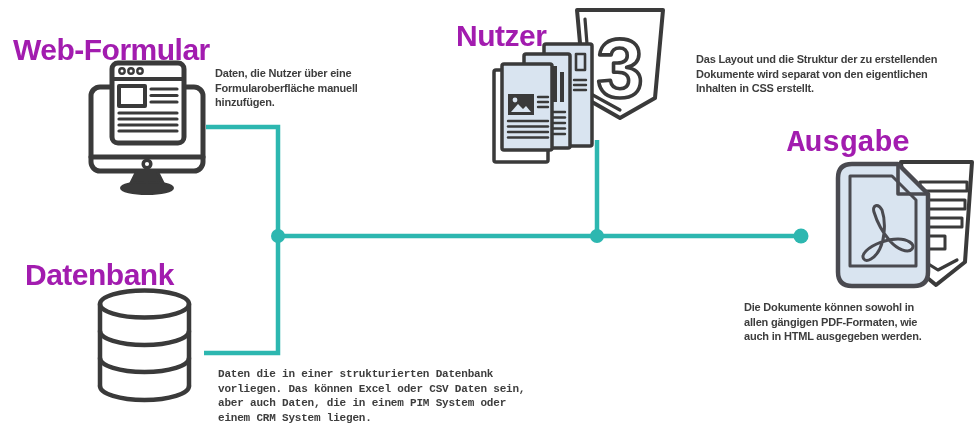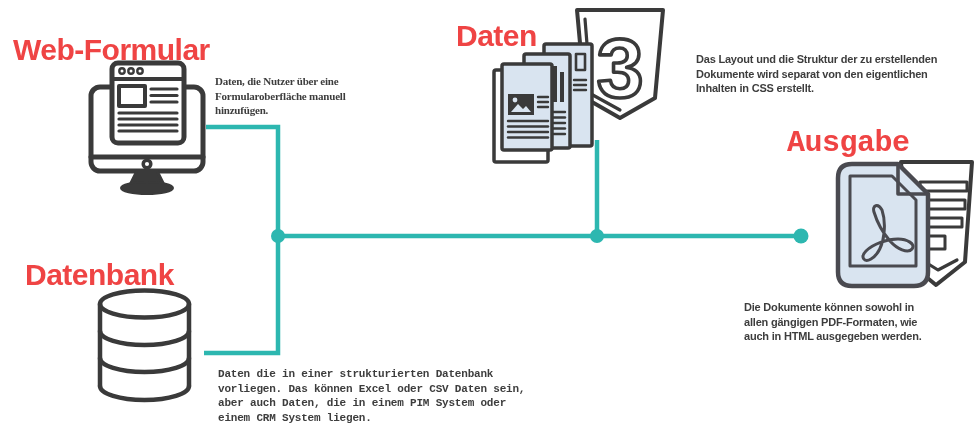--- a/index.html
+++ b/index.html
@@ -2,21 +2,21 @@
 <html><head>
 <meta charset="utf-8">
 <style>
   html,body{margin:0;padding:0;}
   body{
     width:980px;height:441px;position:relative;overflow:hidden;
     background:#ffffff;
     font-family:"Liberation Sans","DejaVu Sans",sans-serif;
   }
   .node-title{
-    position:absolute;font-size:30px;font-weight:700;color:#ef4444;
+    position:absolute;font-size:30px;font-weight:700;color:#a21caf;
     letter-spacing:-0.5px;white-space:nowrap;
   }
   .node-desc{
     position:absolute;font-size:11px;line-height:14.5px;font-weight:700;
     color:#3d3d3d;letter-spacing:-0.2px;
   }
   .icon{position:absolute;z-index:2;}
   #connector-overlay{position:absolute;left:0;top:0;z-index:1;pointer-events:none;}
   svg{display:block;}
   .css3-three{
@@ -54,38 +54,38 @@
     <line x1="63" y1="29" x2="89" y2="29" stroke-width="3.2"></line>
     <line x1="63" y1="35.5" x2="89" y2="35.5" stroke-width="3.2"></line>
     <line x1="63" y1="42" x2="89" y2="42" stroke-width="3.2"></line>
     <line x1="31" y1="53" x2="89" y2="53" stroke-width="3.2"></line>
     <line x1="31" y1="59" x2="89" y2="59" stroke-width="3.2"></line>
     <line x1="31" y1="65" x2="89" y2="65" stroke-width="3.2"></line>
     <line x1="31" y1="71" x2="89" y2="71" stroke-width="3.2"></line>
   </g>
 </svg>
 
-<div class="node-desc" style="left:215px;top:74px;width:160px;font-family:Liberation Serif, serif;">Daten, die Nutzer über eine Formularoberfläche manuell hinzufügen.</div>
+<div class="node-desc" style="left:215px;top:66px;width:160px;">Daten, die Nutzer über eine Formularoberfläche manuell hinzufügen.</div>
 
 <div class="node-title" style="left:25px;top:258px;text-align:center;">Datenbank</div>
 
 <svg class="icon" style="left:96px;top:288px;" width="97" height="116" viewBox="0 0 97 116">
   <g fill="none" stroke="#3a3a3a" stroke-width="4.5" stroke-linecap="round">
     <ellipse cx="48.5" cy="16" rx="44.5" ry="13.5"></ellipse>
     <line x1="4" y1="16" x2="4" y2="98"></line>
     <line x1="93" y1="16" x2="93" y2="98"></line>
     <path d="M4,98 A44.5,14 0 0 0 93,98"></path>
     <path d="M4,43 A44.5,14 0 0 0 93,43"></path>
     <path d="M4,70 A44.5,14 0 0 0 93,70"></path>
   </g>
 </svg>
 
 <div class="node-desc" style="left:218px;top:367px;width:312px;font-family:Liberation Mono, monospace;">Daten die in einer strukturierten Datenbank vorliegen. Das können Excel oder CSV Daten sein, aber auch Daten, die in einem PIM System oder einem CRM System liegen.</div>
 
-<div class="node-title" style="left:456px;top:19px;">Daten</div>
+<div class="node-title" style="left:456px;top:19px;">Nutzer</div>
 
 <svg class="icon" style="left:486px;top:8px;" width="185" height="160" viewBox="0 0 185 160">
   <g fill="none" stroke="#3a3a3a" stroke-linejoin="round" stroke-linecap="round">
 
     <path d="M91,2 H177 L169,90 L134,110 L99,90 Z" stroke-width="4"></path>
     <path d="M99,11 L105,86 L134,102" stroke-width="3.2"></path>
     <text class="css3-three" x="134" y="89" text-anchor="middle" fill="none" stroke="#3a3a3a" stroke-width="3.6">3</text>
 
     <rect x="58" y="36" width="48" height="102" rx="2" fill="#d9e4f0" stroke-width="3.5"></rect>
     <rect x="90" y="46" width="9" height="16" stroke-width="2.6"></rect>

